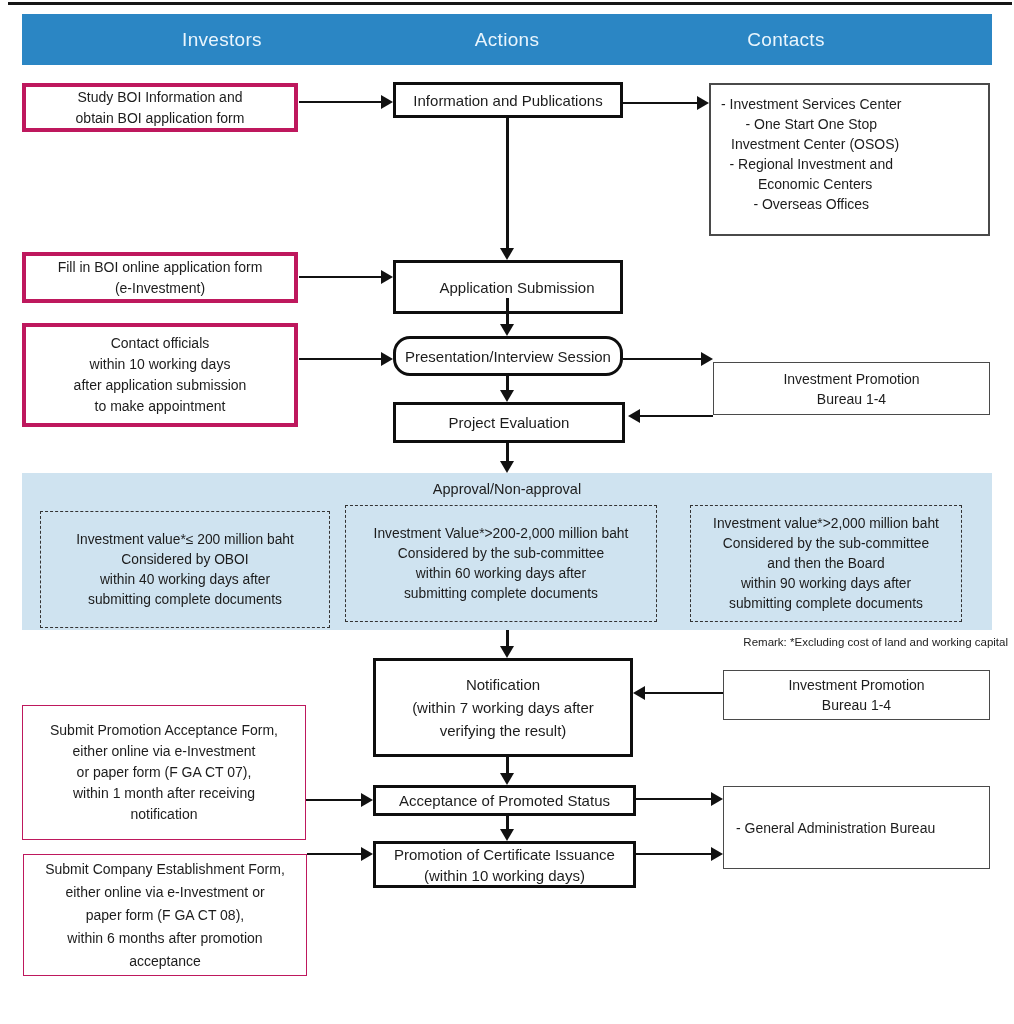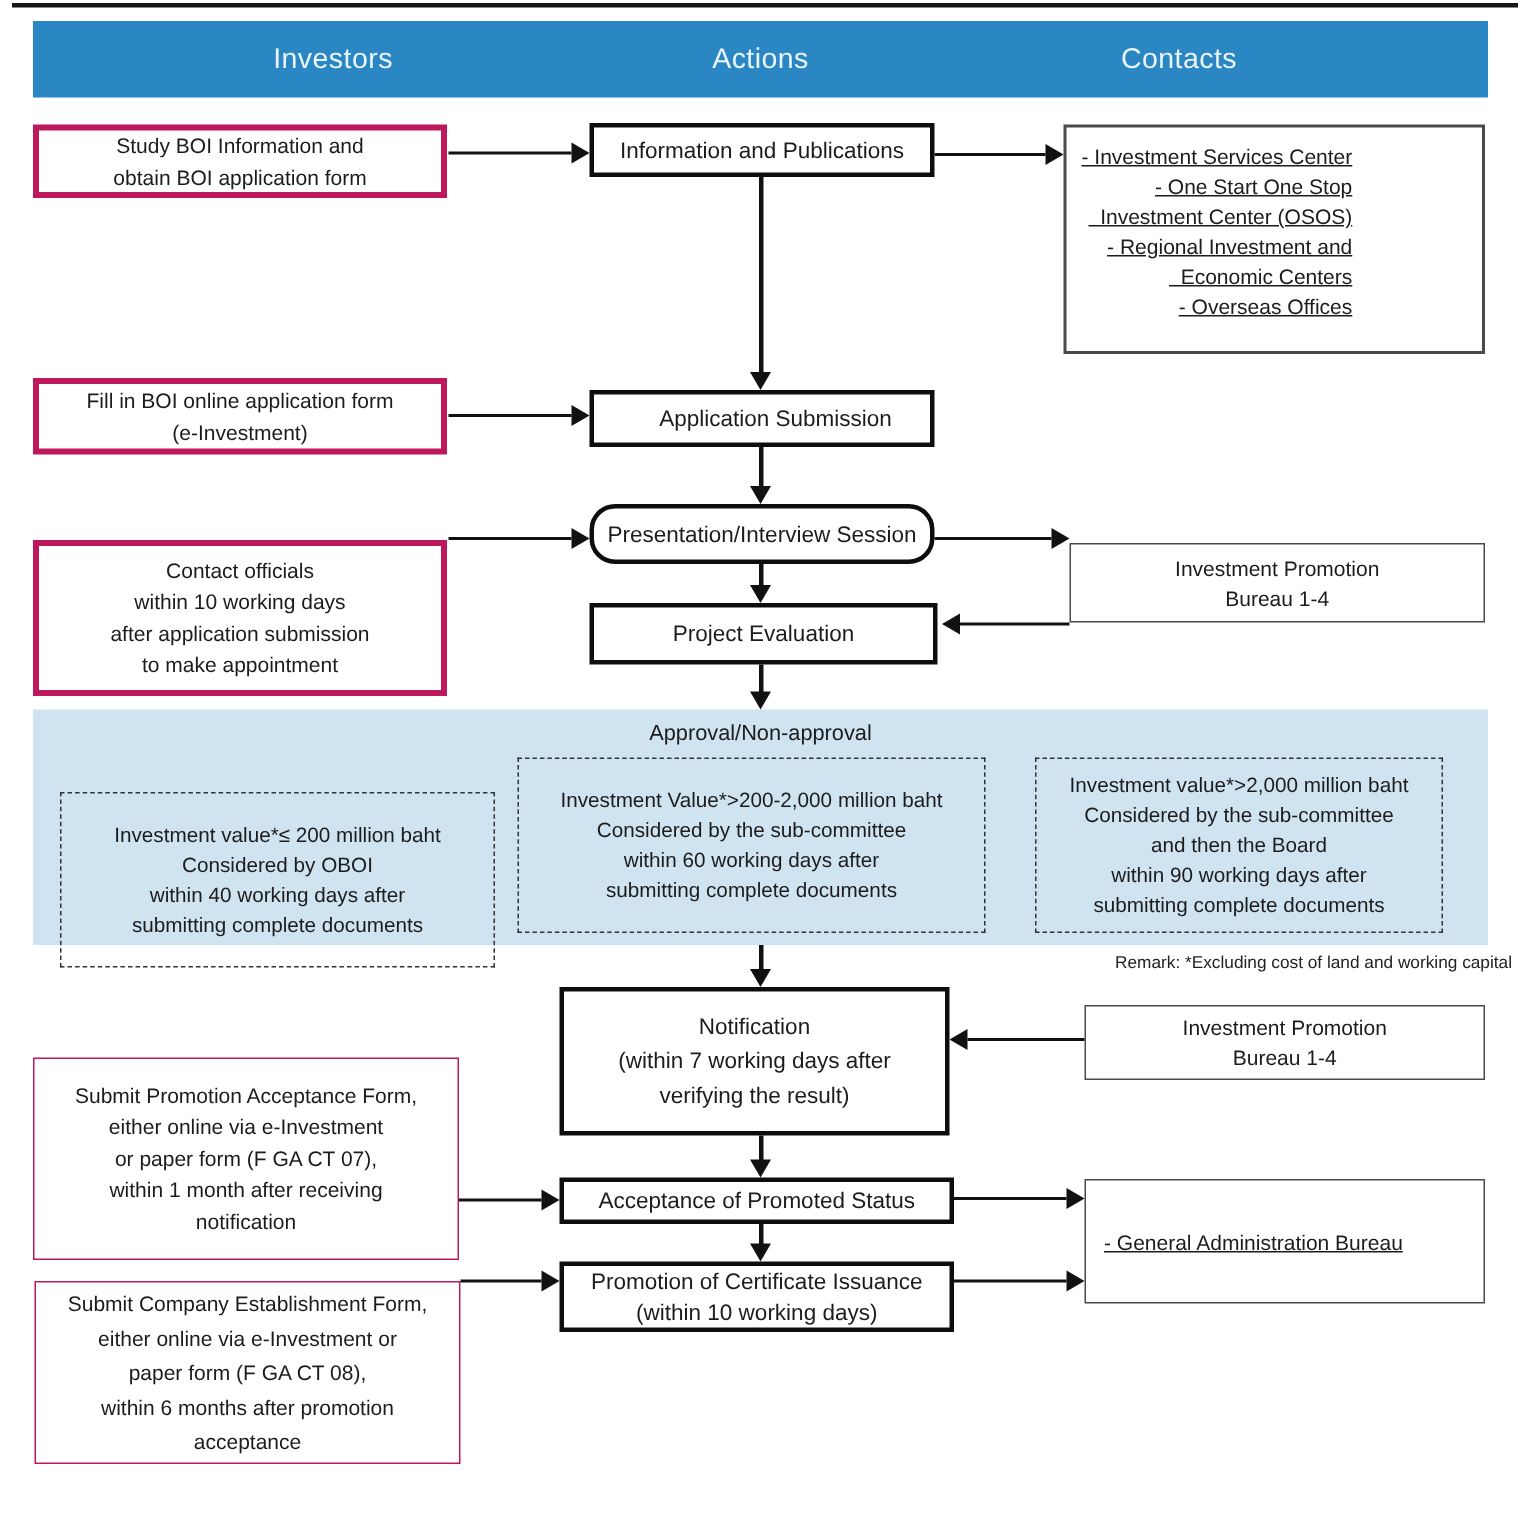--- a/index.html
+++ b/index.html
@@ -13,21 +13,21 @@
   
   .header{top:14px;left:22px;width:970px;height:51px;background:#2b86c4;}
   .hlabel{position:absolute;top:50%;transform:translate(-50%,-50%);
     color:#e9f5fd;font-size:19px;letter-spacing:.3px;}
   
   .box{display:flex;align-items:center;justify-content:center;
        text-align:center;background:#fff;}
   .lbox{border:4px solid #be185d;font-size:14px;line-height:21px;}
   .mbox{border:3px solid #0e0e0e;font-size:15px;line-height:21px;}
   .rbox{border:2px solid #4a4a4a;font-size:14px;line-height:20px;}
-  .leftalign{justify-content:flex-start;text-align:right;text-decoration:underline;}
+  .leftalign{justify-content:flex-start;text-align:center;}
   
   .band{top:473px;left:22px;width:970px;height:157px;background:#cfe3f0;}
   .band-title{top:481px;left:22px;width:970px;text-align:center;font-size:14.5px;}
   .dbox{border:1.5px dashed #333;background:transparent;
         font-size:13.8px;line-height:20px;display:flex;align-items:center;
         justify-content:center;text-align:center;}
   .remark{font-size:11.5px;color:#222;text-align:right;}
   
   .hl{position:absolute;height:2px;background:#111;}
   .vl{position:absolute;width:3px;background:#111;}
@@ -55,35 +55,35 @@
 <div class="abs box mbox ml" style="left:393px;top:82px;width:230px;height:36px;">Information and Publications</div>
 <div class="abs box rbox ml leftalign" style="left:709px;top:83px;width:281px;height:153px;align-items:flex-start;padding:9px 6px 0 10px;">- Investment Services Center
 - One Start One Stop
 &nbsp;&nbsp;Investment Center (OSOS)
 - Regional Investment and
 &nbsp;&nbsp;Economic Centers
 - Overseas Offices</div>
 
 <div class="abs box lbox ml" style="left:22px;top:252px;width:276px;height:51px;">Fill in BOI online application form
 (e-Investment)</div>
-<div class="abs box mbox ml" style="left:393px;top:260px;width:230px;height:38px;padding-left:18px;">Application Submission</div>
+<div class="abs box mbox ml" style="left:393px;top:260px;width:230px;height:54px;padding-left:18px;">Application Submission</div>
 
-<div class="abs box lbox ml" style="left:22px;top:360px;width:276px;height:104px;">Contact officials
+<div class="abs box lbox ml" style="left:22px;top:323px;width:276px;height:104px;">Contact officials
 within 10 working days
 after application submission
 to make appointment</div>
 <div class="abs box mbox ml" style="left:393px;top:336px;width:230px;height:40px;border-radius:17px;">Presentation/Interview Session</div>
 <div class="abs box rbox ml" style="left:713px;top:362px;width:277px;height:53px;border-width:1.5px;">Investment Promotion
 Bureau 1-4</div>
 
 <div class="abs box mbox ml" style="left:393px;top:402px;width:232px;height:41px;">Project Evaluation</div>
 
 <div class="abs band" style="background: rgb(207, 227, 240);"></div>
 <div class="abs band-title">Approval/Non-approval</div>
-<div class="abs dbox ml" style="left:40px;top:528px;width:290px;height:117px;">Investment value*≤ 200 million baht
+<div class="abs dbox ml" style="left:40px;top:511px;width:290px;height:117px;">Investment value*≤ 200 million baht
 Considered by OBOI
 within 40 working days after
 submitting complete documents</div>
 <div class="abs dbox ml" style="left:345px;top:505px;width:312px;height:117px;">Investment Value*&gt;200-2,000 million baht
 Considered by the sub-committee
 within 60 working days after
 submitting complete documents</div>
 <div class="abs dbox ml" style="left:690px;top:505px;width:272px;height:117px;">Investment value*&gt;2,000 million baht
 Considered by the sub-committee
 and then the Board

